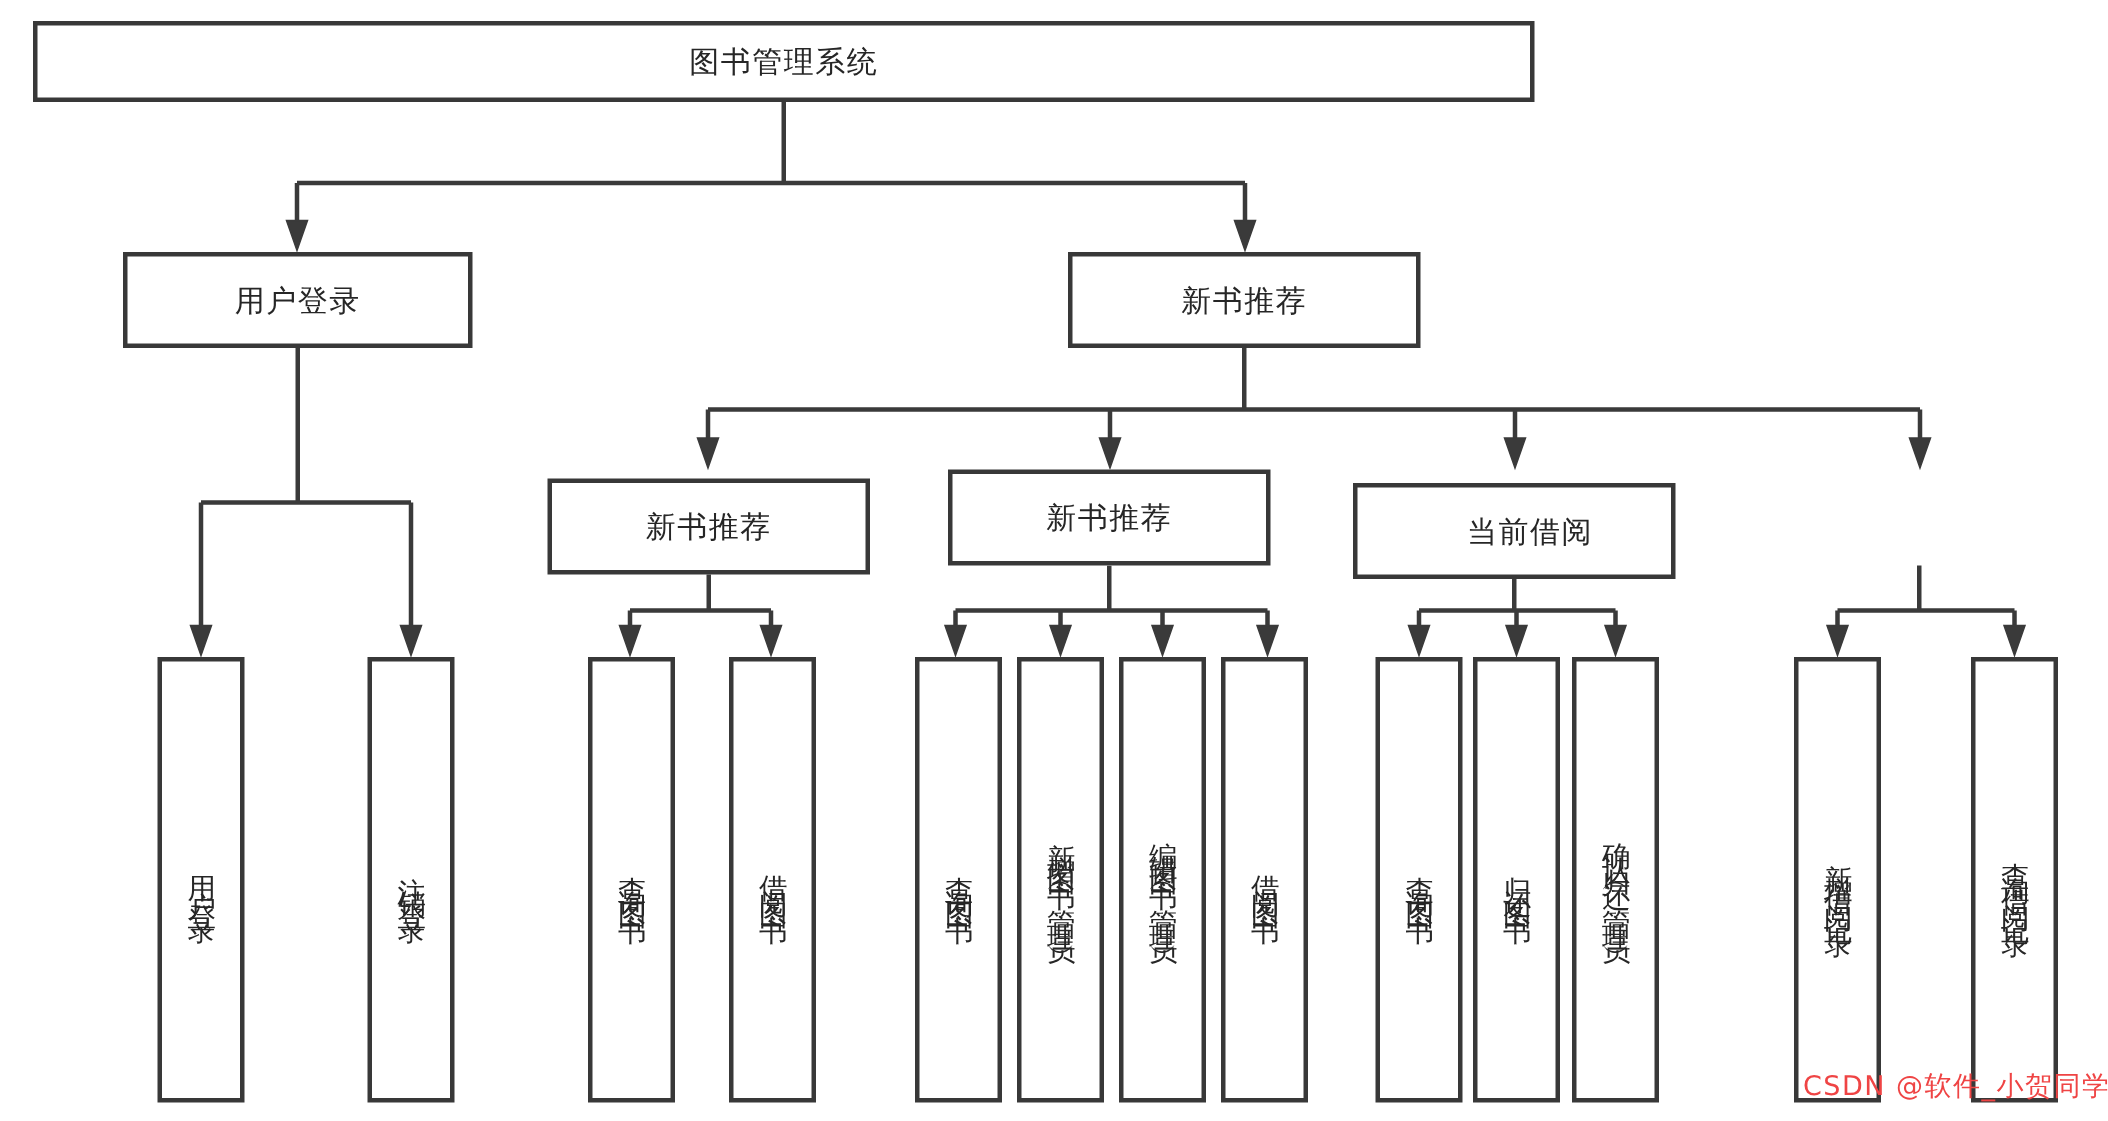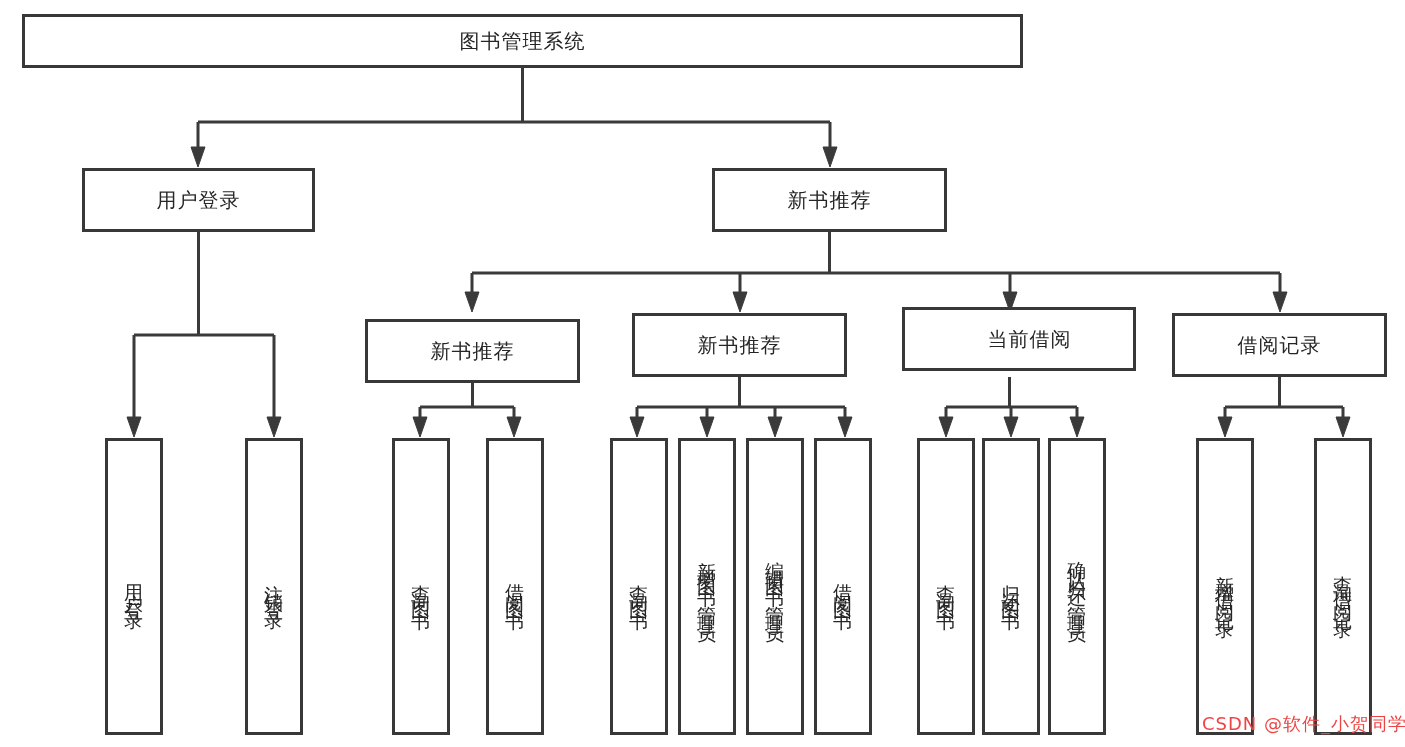--- a/index.html
+++ b/index.html
@@ -102,25 +102,22 @@
   <div class="box h-box" style="left:712px;top:168px;width:235px;height:64px;">
     <span>新书推荐</span>
   </div>
 
   <div class="box h-box" style="left:365px;top:319px;width:215px;height:64px;">
     <span>新书推荐</span>
   </div>
   <div class="box h-box" style="left:632px;top:313px;width:215px;height:64px;">
     <span>新书推荐</span>
   </div>
-  <div class="box h-box" style="left:902px;top:307px;width:234px;height:64px;padding-left:21px;">
+  <div class="box h-box" style="left:902px;top:322px;width:215px;height:64px;padding-left:21px;">
     <span>当前借阅</span>
-  </div>
-  <div class="box h-box" style="left:1172px;top:313px;width:215px;height:64px;">
-    <span>借阅记录</span>
   </div>
 
   <div class="box leaf" style="left:105px;">
     <span class="v-text">用户登录</span>
   </div>
   <div class="box leaf" style="left:245px;">
     <span class="v-text">注销登录</span>
   </div>
 
   <div class="box leaf" style="left:392px;">

